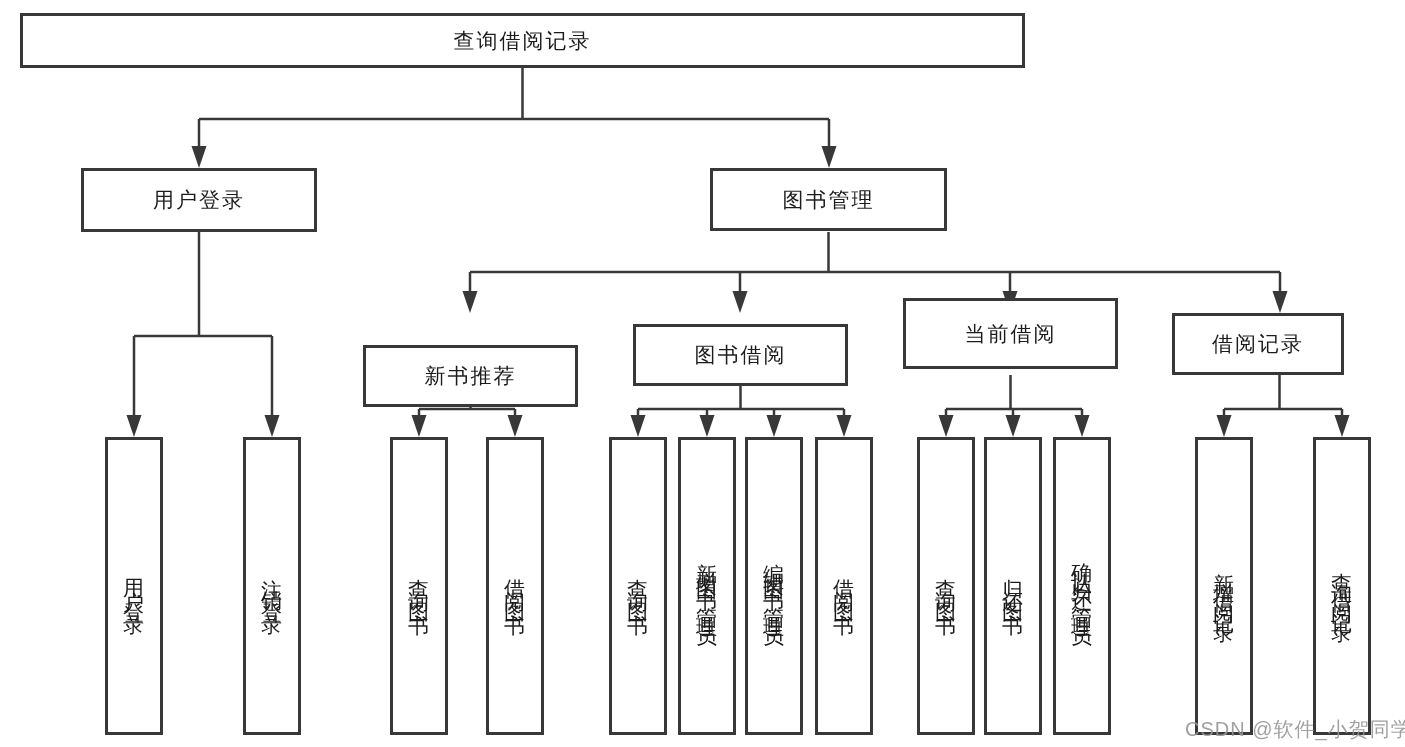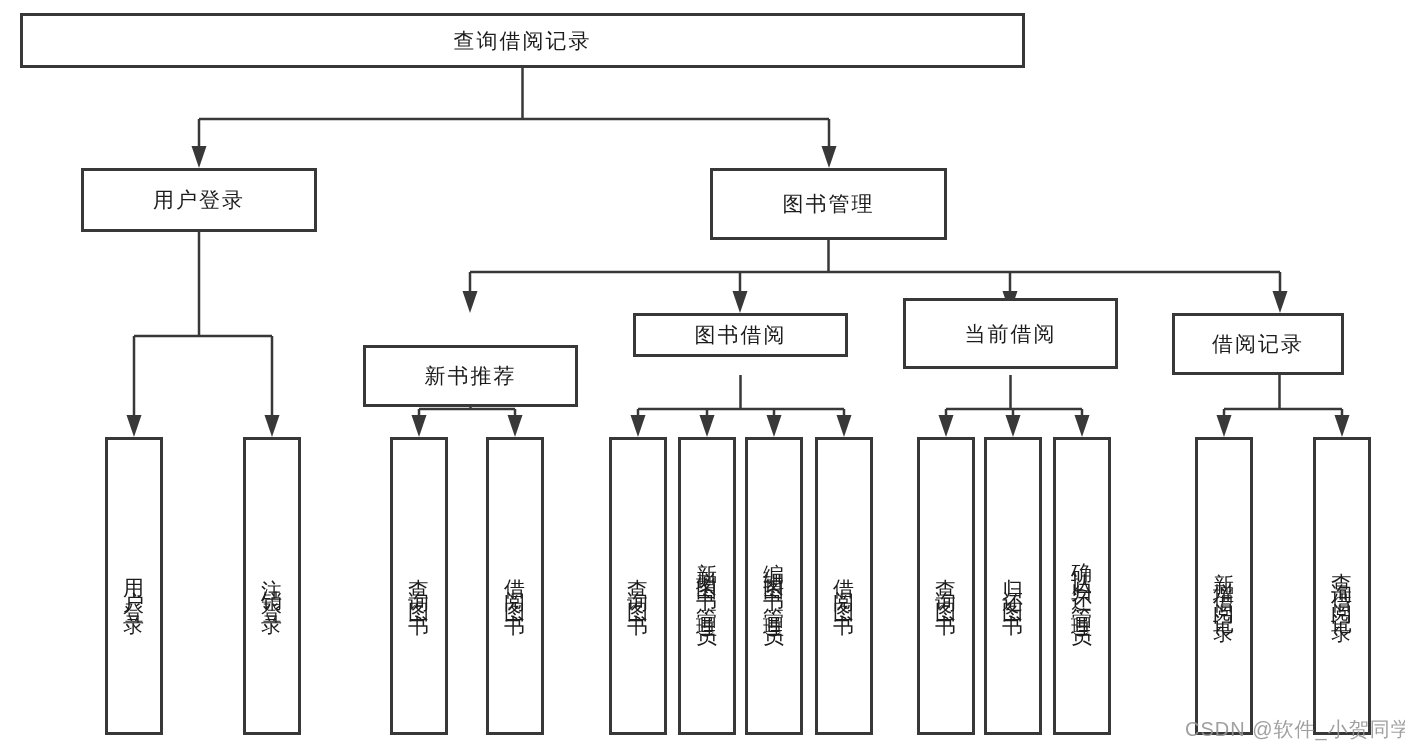--- a/index.html
+++ b/index.html
@@ -103,28 +103,28 @@
     </g>
   </svg>
 
   <div class="box" style="left:20px; top:13px; width:1005px; height:55px;">
     <span class="hlabel">查询借阅记录</span>
   </div>
 
   <div class="box" style="left:81px; top:168px; width:236px; height:64px;">
     <span class="hlabel">用户登录</span>
   </div>
-  <div class="box" style="left:710px; top:168px; width:237px; height:72px;">
+  <div class="box" style="left:710px; top:168px; width:237px; height:63px;">
     <span class="hlabel">图书管理</span>
   </div>
 
   <div class="box" style="left:363px; top:313px; width:215px; height:62px;margin-top:32px;">
     <span class="hlabel">新书推荐</span>
   </div>
-  <div class="box" style="left:633px; top:313px; width:215px; height:44px;">
+  <div class="box" style="left:633px; top:324px; width:215px; height:62px;">
     <span class="hlabel">图书借阅</span>
   </div>
   <div class="box" style="left:903px; top:298px; width:215px; height:71px;">
     <span class="hlabel">当前借阅</span>
   </div>
   <div class="box" style="left:1172px; top:313px; width:172px; height:62px;">
     <span class="hlabel">借阅记录</span>
   </div>
 
   <div class="box leaf" style="left:105px; top:437px; width:58px; height:298px;">

